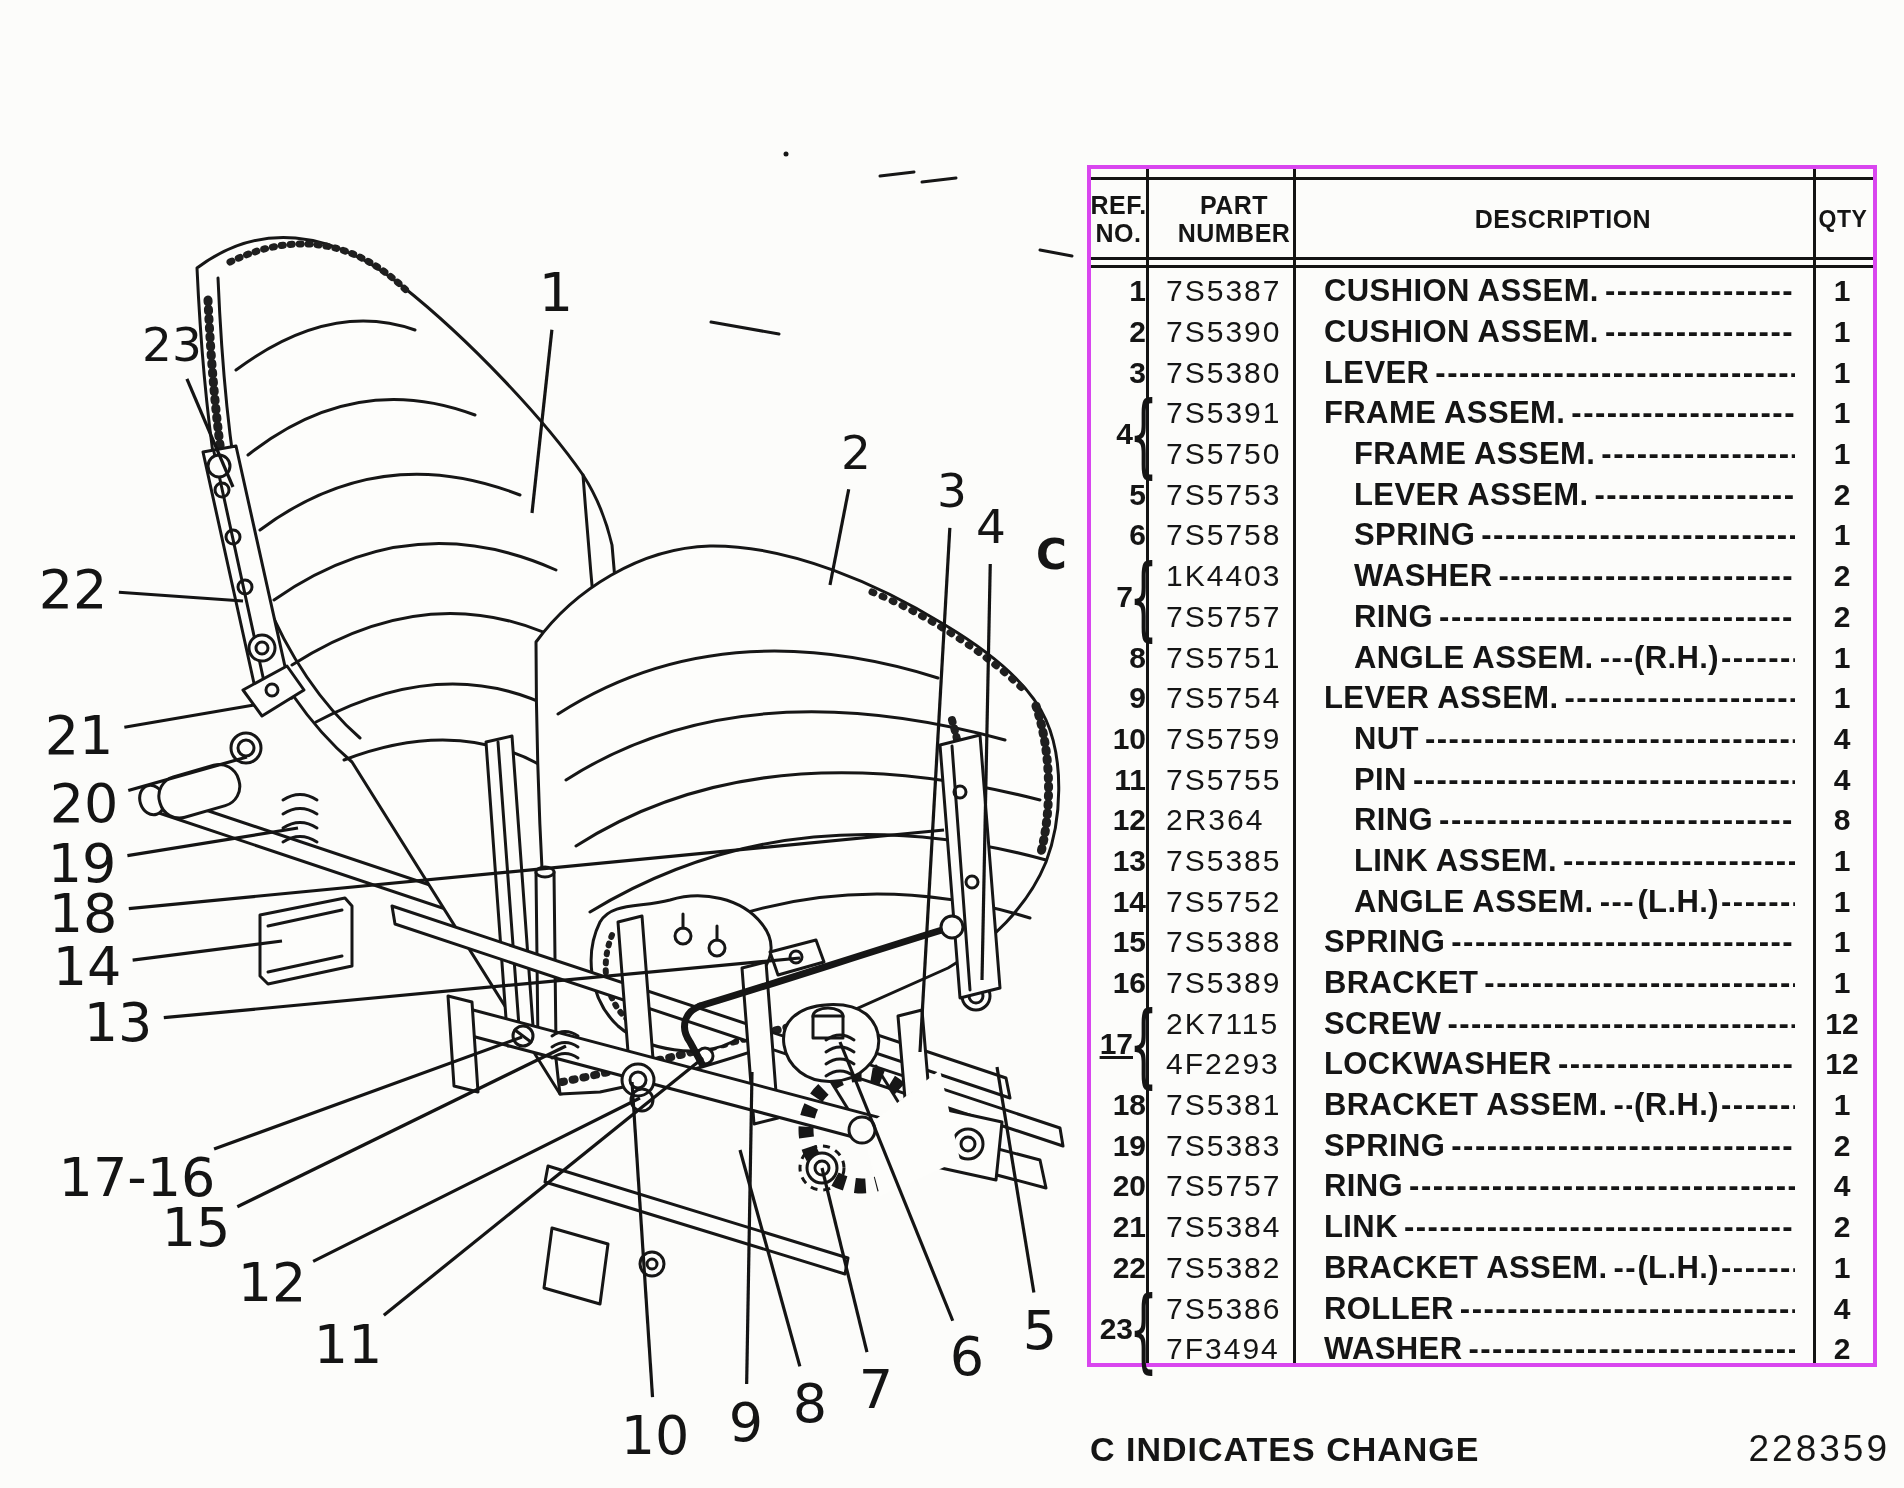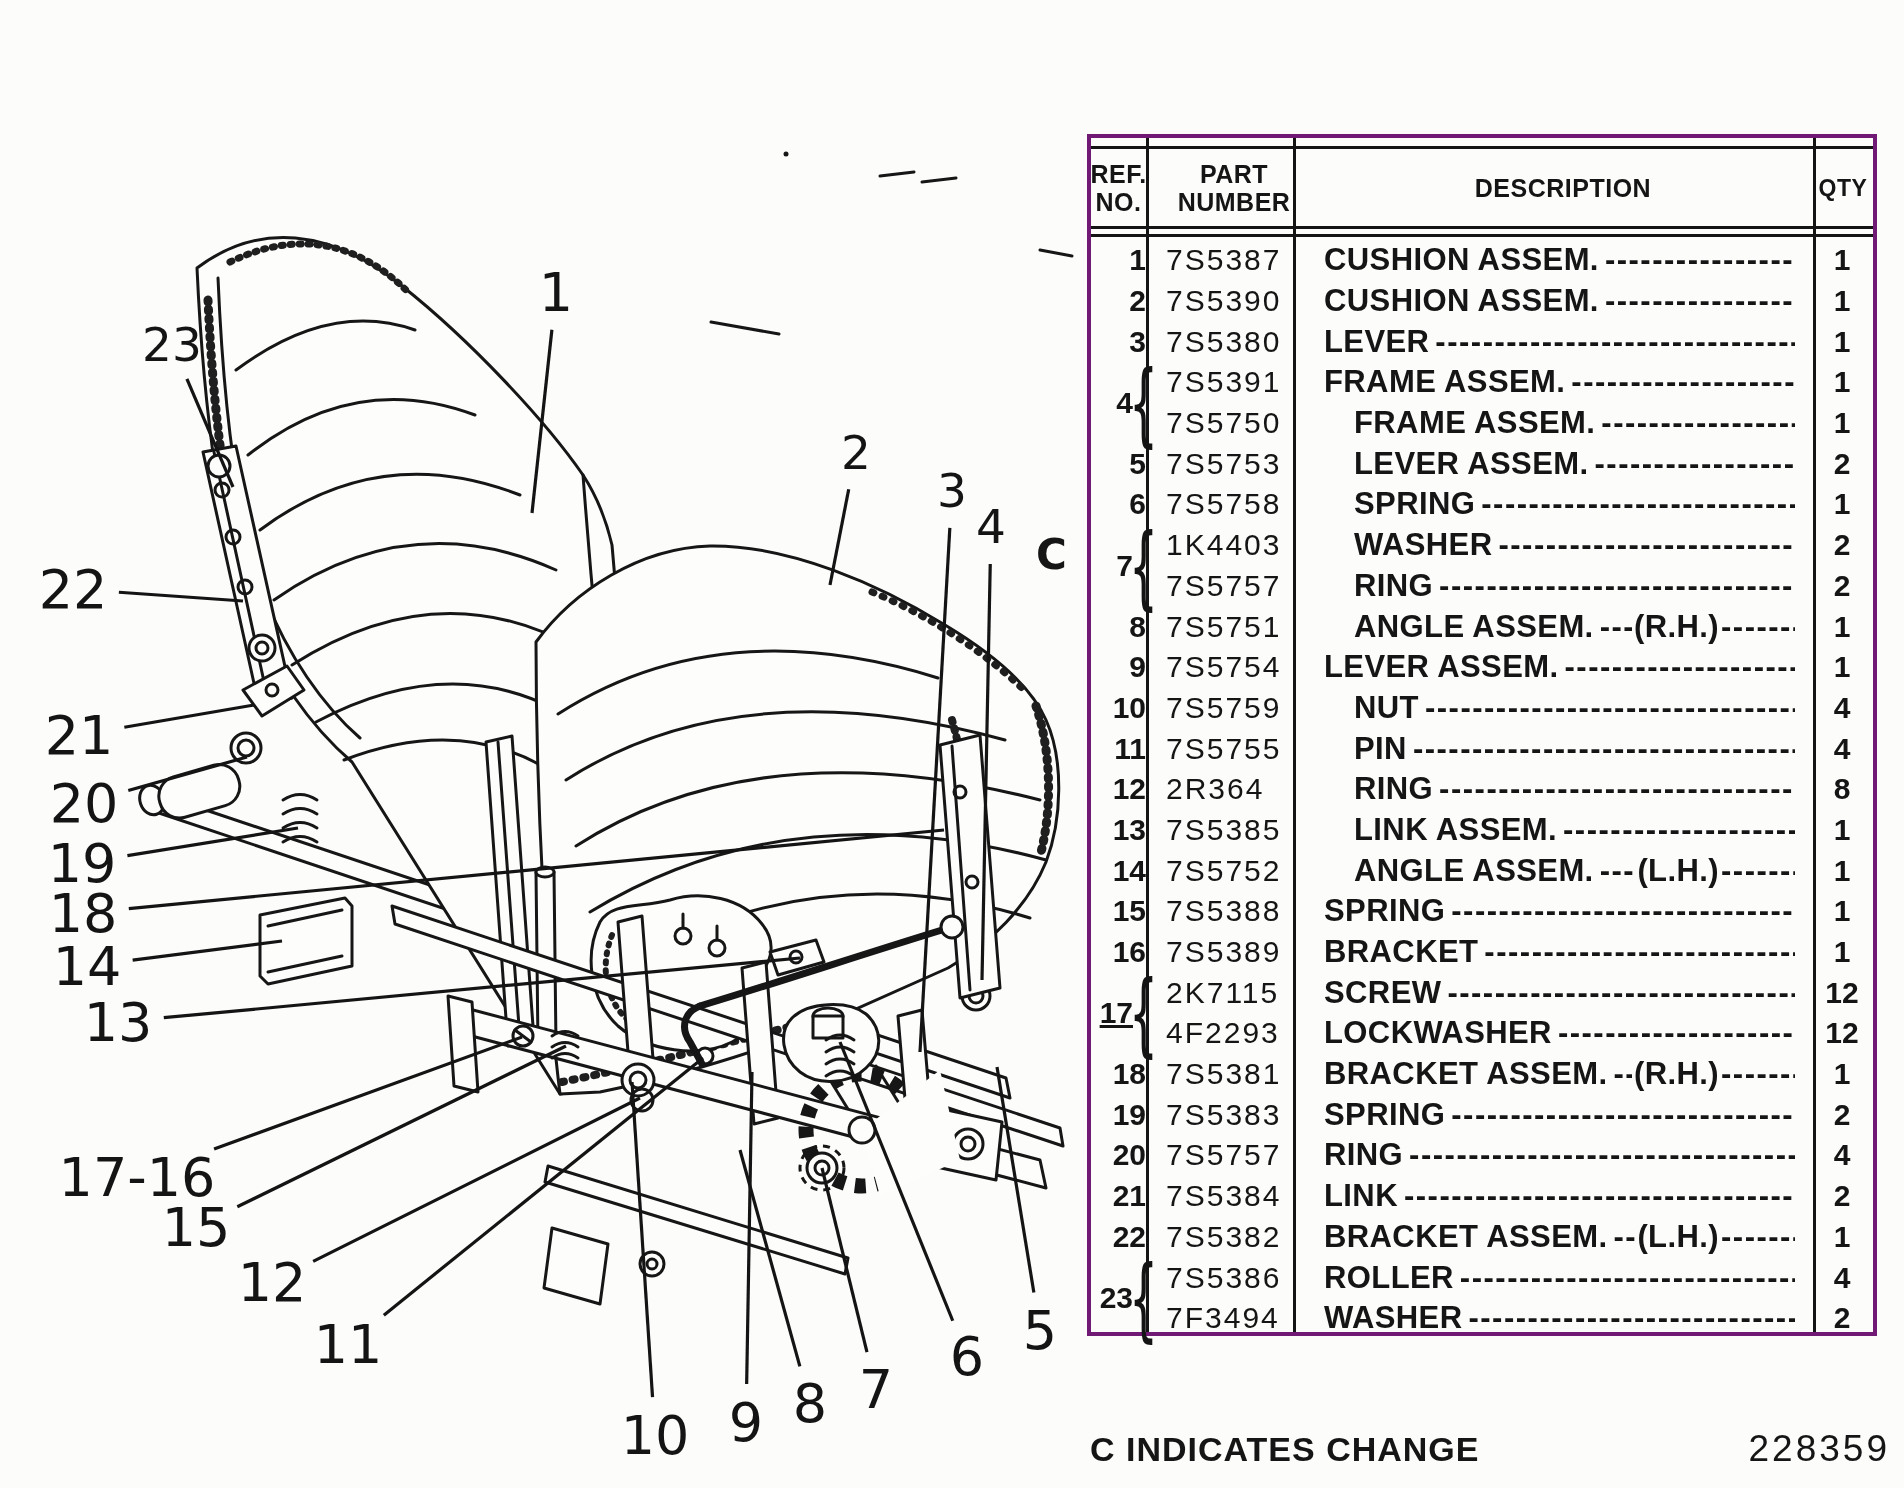--- a/index.html
+++ b/index.html
@@ -7,22 +7,22 @@
         font-family:"Liberation Sans",sans-serif;color:#151515;}
   #art{position:absolute;left:0;top:0;}
   .ln{fill:none;stroke:#161616;stroke-width:3;stroke-linecap:round;stroke-linejoin:round;}
   .lnw{fill:#fdfdfb;stroke:#161616;stroke-width:3;stroke-linejoin:round;}
   .stip{fill:none;stroke:#1f1f1f;stroke-dasharray:2 7;stroke-linecap:round;}
   .callout-line{stroke:#141414;stroke-width:3.2;fill:none;}
   .callout-txt{fill:#141414;font-family:"DejaVu Sans",sans-serif;}
   .co-lg{font-size:54px;}
   .co-md{font-size:47px;}
   
-  #ptable{position:absolute;left:1087px;top:134px;width:790px;height:1202px;
-          border:4px solid #701a75;box-sizing:border-box;background:#fcfcfa;}
+  #ptable{position:absolute;left:1087px;top:165px;width:790px;height:1202px;
+          border:4px solid #d946ef;box-sizing:border-box;background:#fcfcfa;}
   .hrule{position:absolute;left:0;right:0;height:3px;background:#141414;}
   .vline{position:absolute;top:0;bottom:0;width:3px;background:#141414;}
   #thead{position:absolute;left:0;top:11px;right:0;height:77px;}
   .hc{position:absolute;top:0;height:100%;display:flex;flex-direction:column;
       align-items:center;justify-content:center;font-weight:bold;font-size:25px;line-height:28px;
       letter-spacing:0.5px;text-align:center;}
   #rows{position:absolute;left:0;top:102px;right:0;bottom:0;}
   .row{display:flex;height:40.7px;align-items:center;box-sizing:border-box;}
   .c-ref{width:55px;text-align:right;padding-right:8px;font-weight:bold;font-size:30px;flex:none;}
   .c-part{width:144px;padding-left:12px;font-weight:normal;font-size:30px;letter-spacing:2px;flex:none;}

